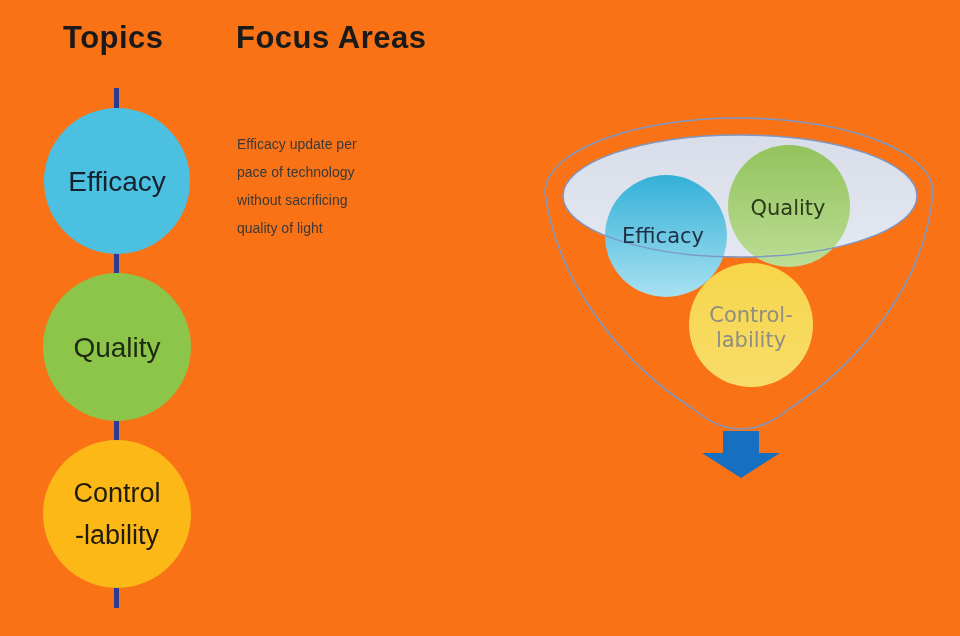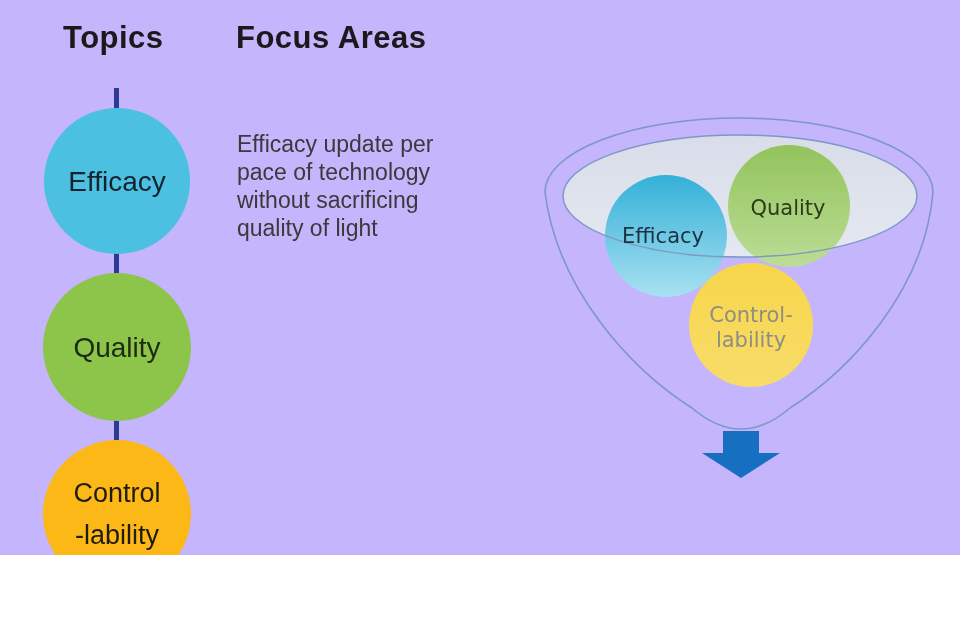--- a/index.html
+++ b/index.html
@@ -1,20 +1,20 @@
 <!DOCTYPE html>
 <html><head>
 <meta charset="utf-8">
 <style>
   html, body { margin: 0; padding: 0; background: #ffffff; }
   #canvas {
     position: relative;
     width: 960px;
-    height: 555px;
-    background: #c4b5fd;
+    height: 636px;
+    background: #f97316;
     overflow: hidden;
     font-family: "Liberation Sans", sans-serif;
   }
   .heading {
     position: absolute;
     top: 20px;
     font-size: 31px;
     font-weight: bold;
     color: #1a1a1a;
     letter-spacing: 0.5px;
@@ -45,21 +45,21 @@
     white-space: pre-line;
   }
   .tc-1 { left: 44px; top: 108px; width: 146px; height: 146px; }
   .tc-2 { left: 43px; top: 273px; width: 148px; height: 148px; }
   .tc-3 { left: 43px; top: 440px; width: 148px; height: 148px; }
   .tc-3 span { font-size: 27px; line-height: 42px; }
 
   .focus-block {
     position: absolute;
     left: 237px;
-    font-size: 23px;
+    font-size: 14px;
     line-height: 28px;
     color: #3a3a3a;
     white-space: pre-line;
   }
   .fb-1 { top: 130px; }
   .fb-2 { top: 282px; }
   .fb-3 { top: 473px; }
 
   #funnel-svg {
     position: absolute;

